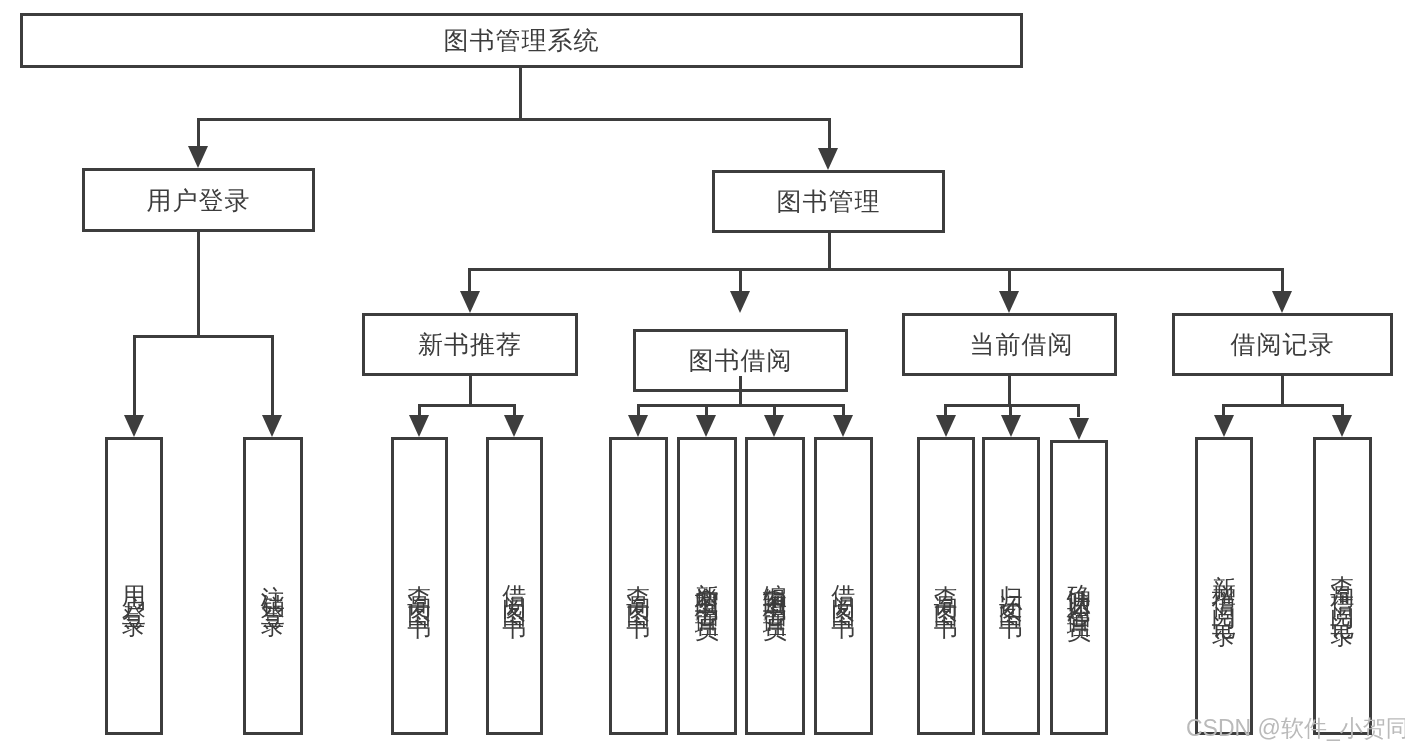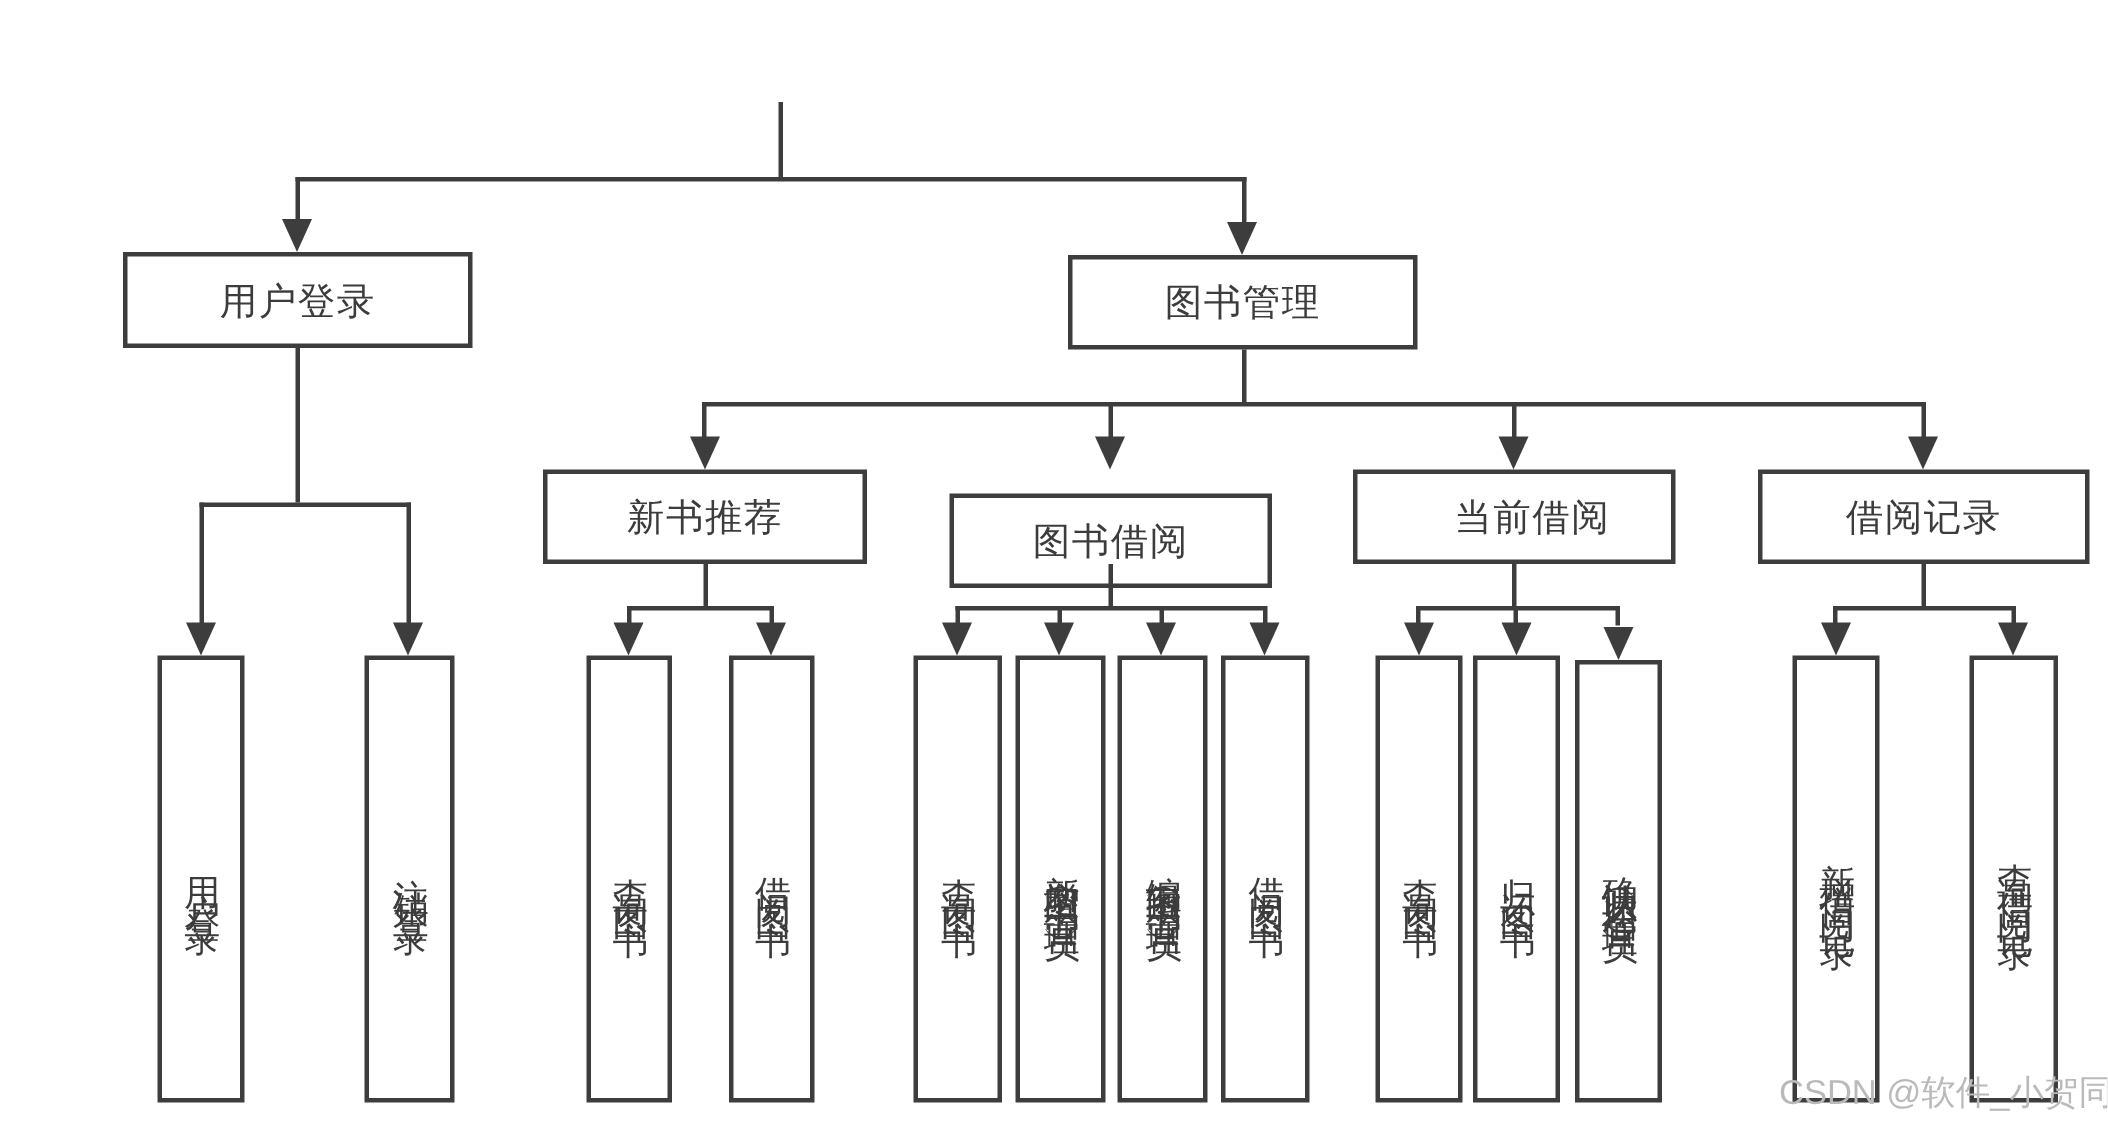--- a/index.html
+++ b/index.html
@@ -36,20 +36,23 @@
   .watermark{
     position:absolute;left:1186px;top:713px;
     font-size:23px;color:var(--wm);white-space:nowrap;z-index:5;
   }
 </style>
 </head>
 <body>
 
 <div class="canvas">
 
+  <div class="node hnode" style="left:20px;top:13px;width:1003px;height:55px;">
+    <span>图书管理系统</span>
+  </div>
 
   <div class="node hnode" style="left:82px;top:168px;width:233px;height:64px;">
     <span>用户登录</span>
   </div>
 
   <div class="node hnode" style="left:362px;top:313px;width:216px;height:63px;">
     <span>新书推荐</span>
   </div>
 
   <div class="node hnode" style="left:712px;top:170px;width:233px;height:63px;">

